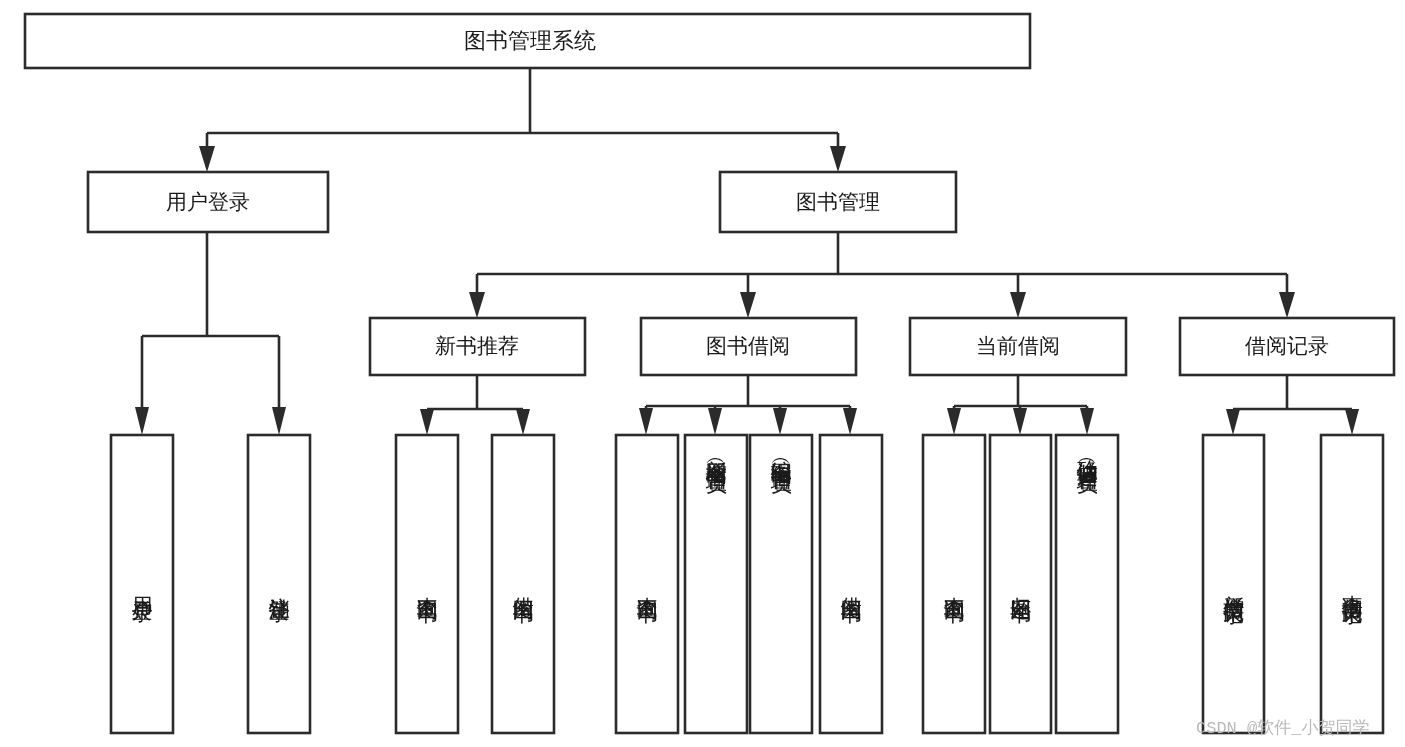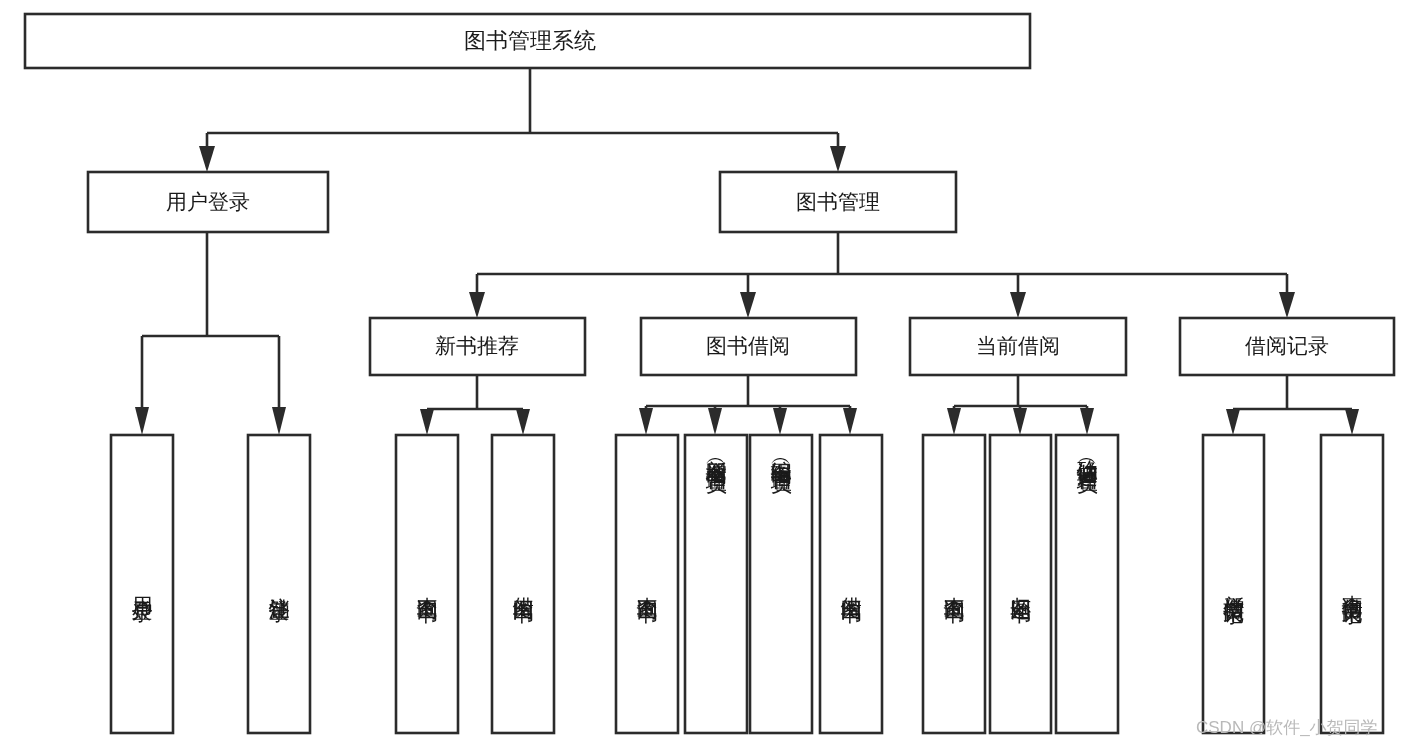--- a/index.html
+++ b/index.html
@@ -70,21 +70,21 @@
     font-size: 21px;
     line-height: 1.08;
     letter-spacing: 2px;
     color: #1a1a1a;
     white-space: nowrap;
   }
   .watermark {
     position: absolute;
     left: 1188px;
     top: 716px;
-    font-family: Liberation Sans, sans-serif;
+    font-family: Liberation Mono, monospace;
     font-size: 17px;
     color: #b9b9b9;
     white-space: nowrap;
     pointer-events: none;
   }
 </style>
 </head>
 <body>
 
 <div id="diagram-root">

